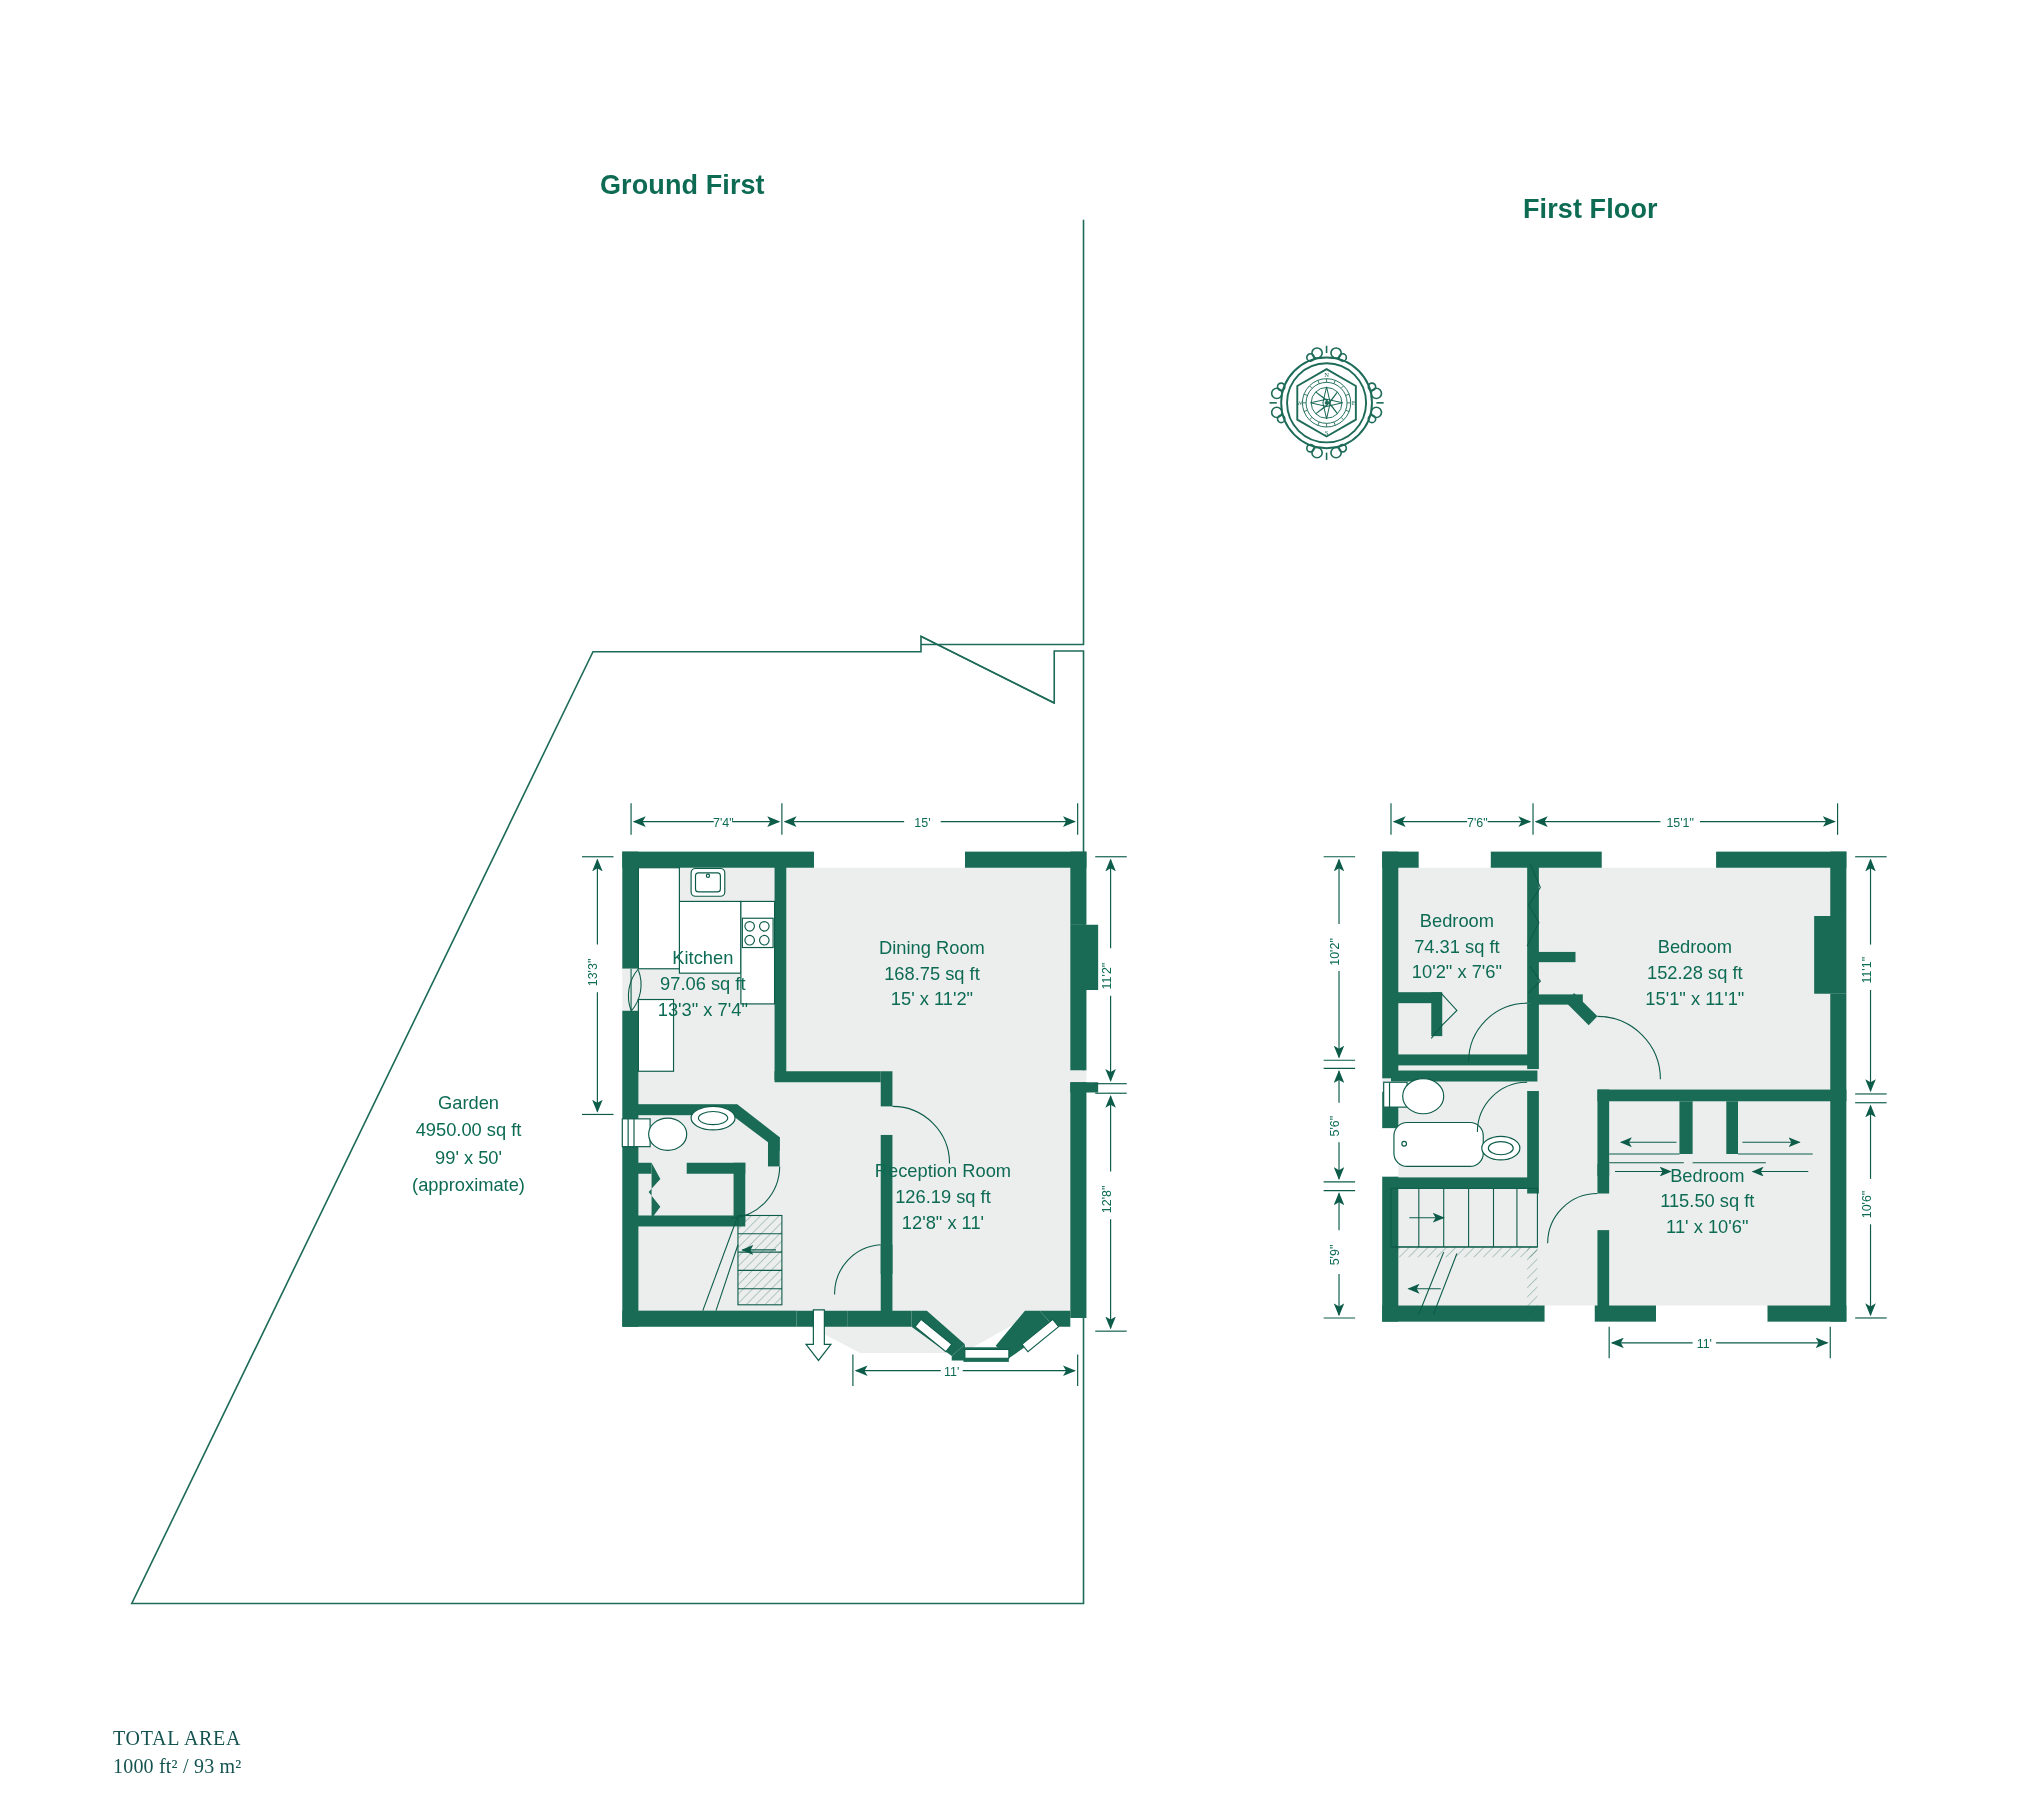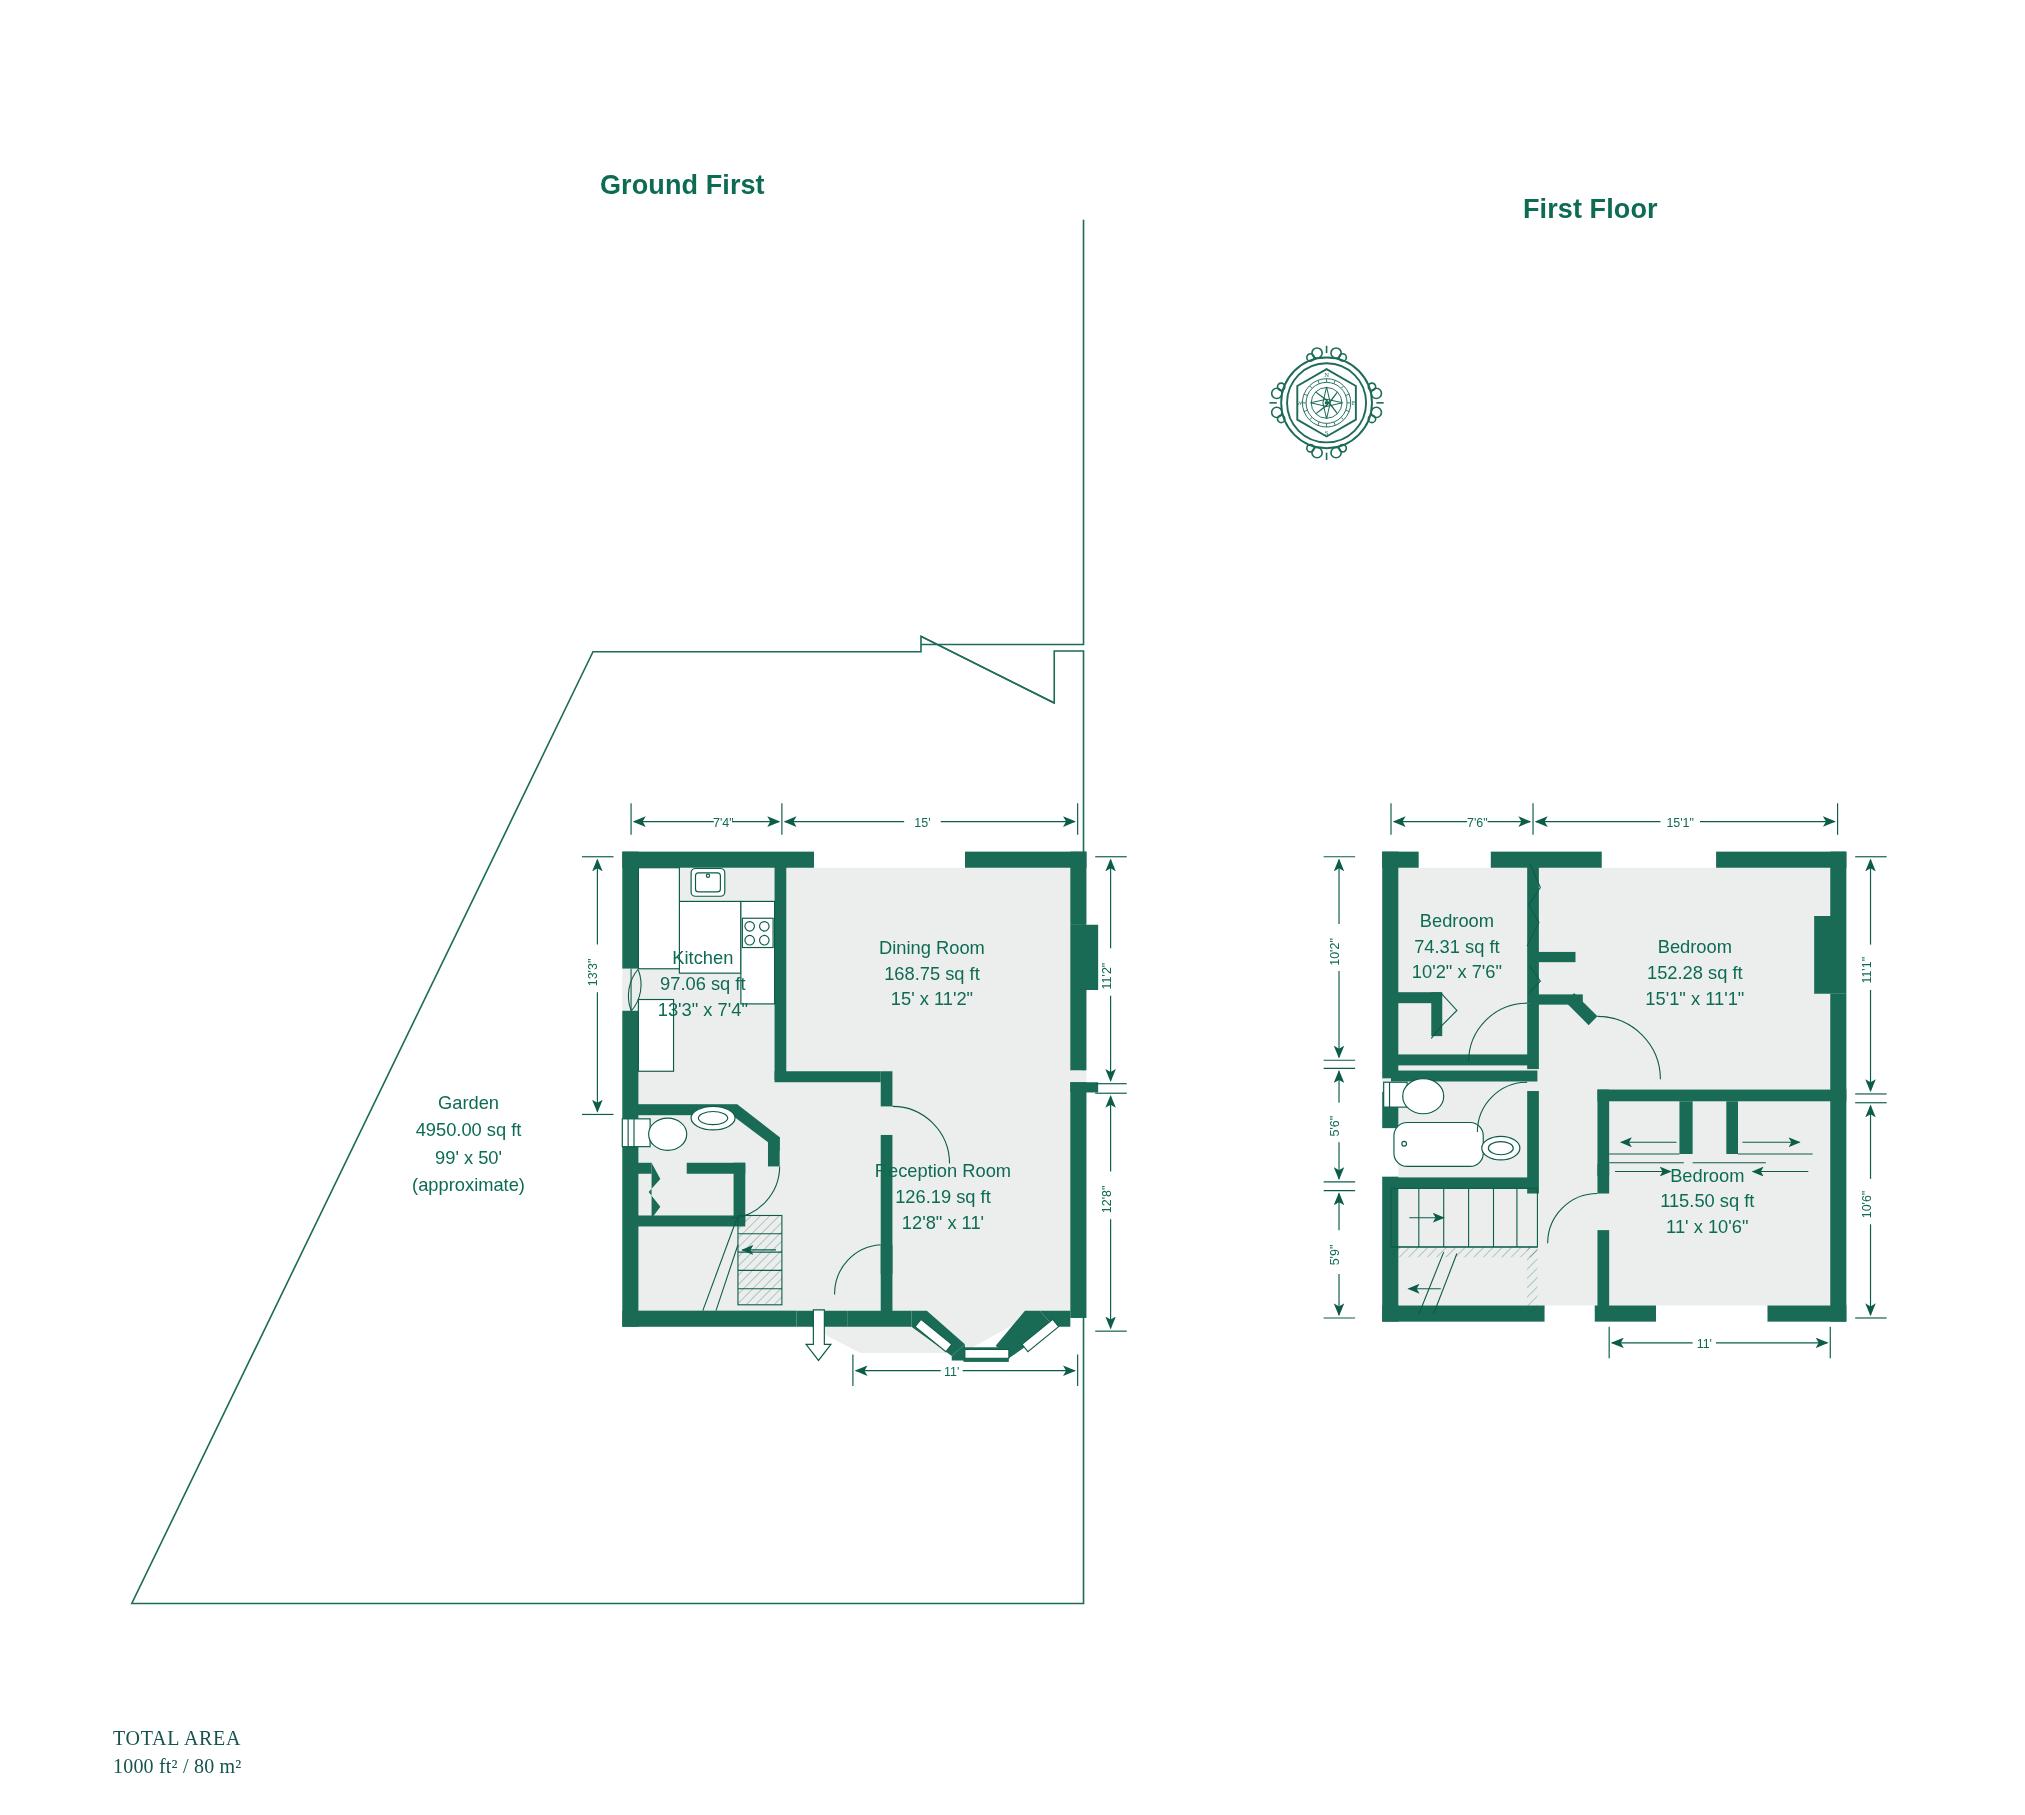--- a/index.html
+++ b/index.html
@@ -513,17 +513,17 @@
         <text x="0" y="-36">N</text>
         <text x="37" y="3">E</text>
         <text x="0" y="44">S</text>
         <text x="-37" y="3">W</text>
       </g>
     </g>
   </svg>
 
   <div class="total-area">
     <span class="ta-label">TOTAL AREA</span>
-    <span class="ta-value">1000 ft² / 80 m²</span>
+    <span class="ta-value">1000 ft² / 93 m²</span>
   </div>
 
 </div>
 
 
 </body></html>

